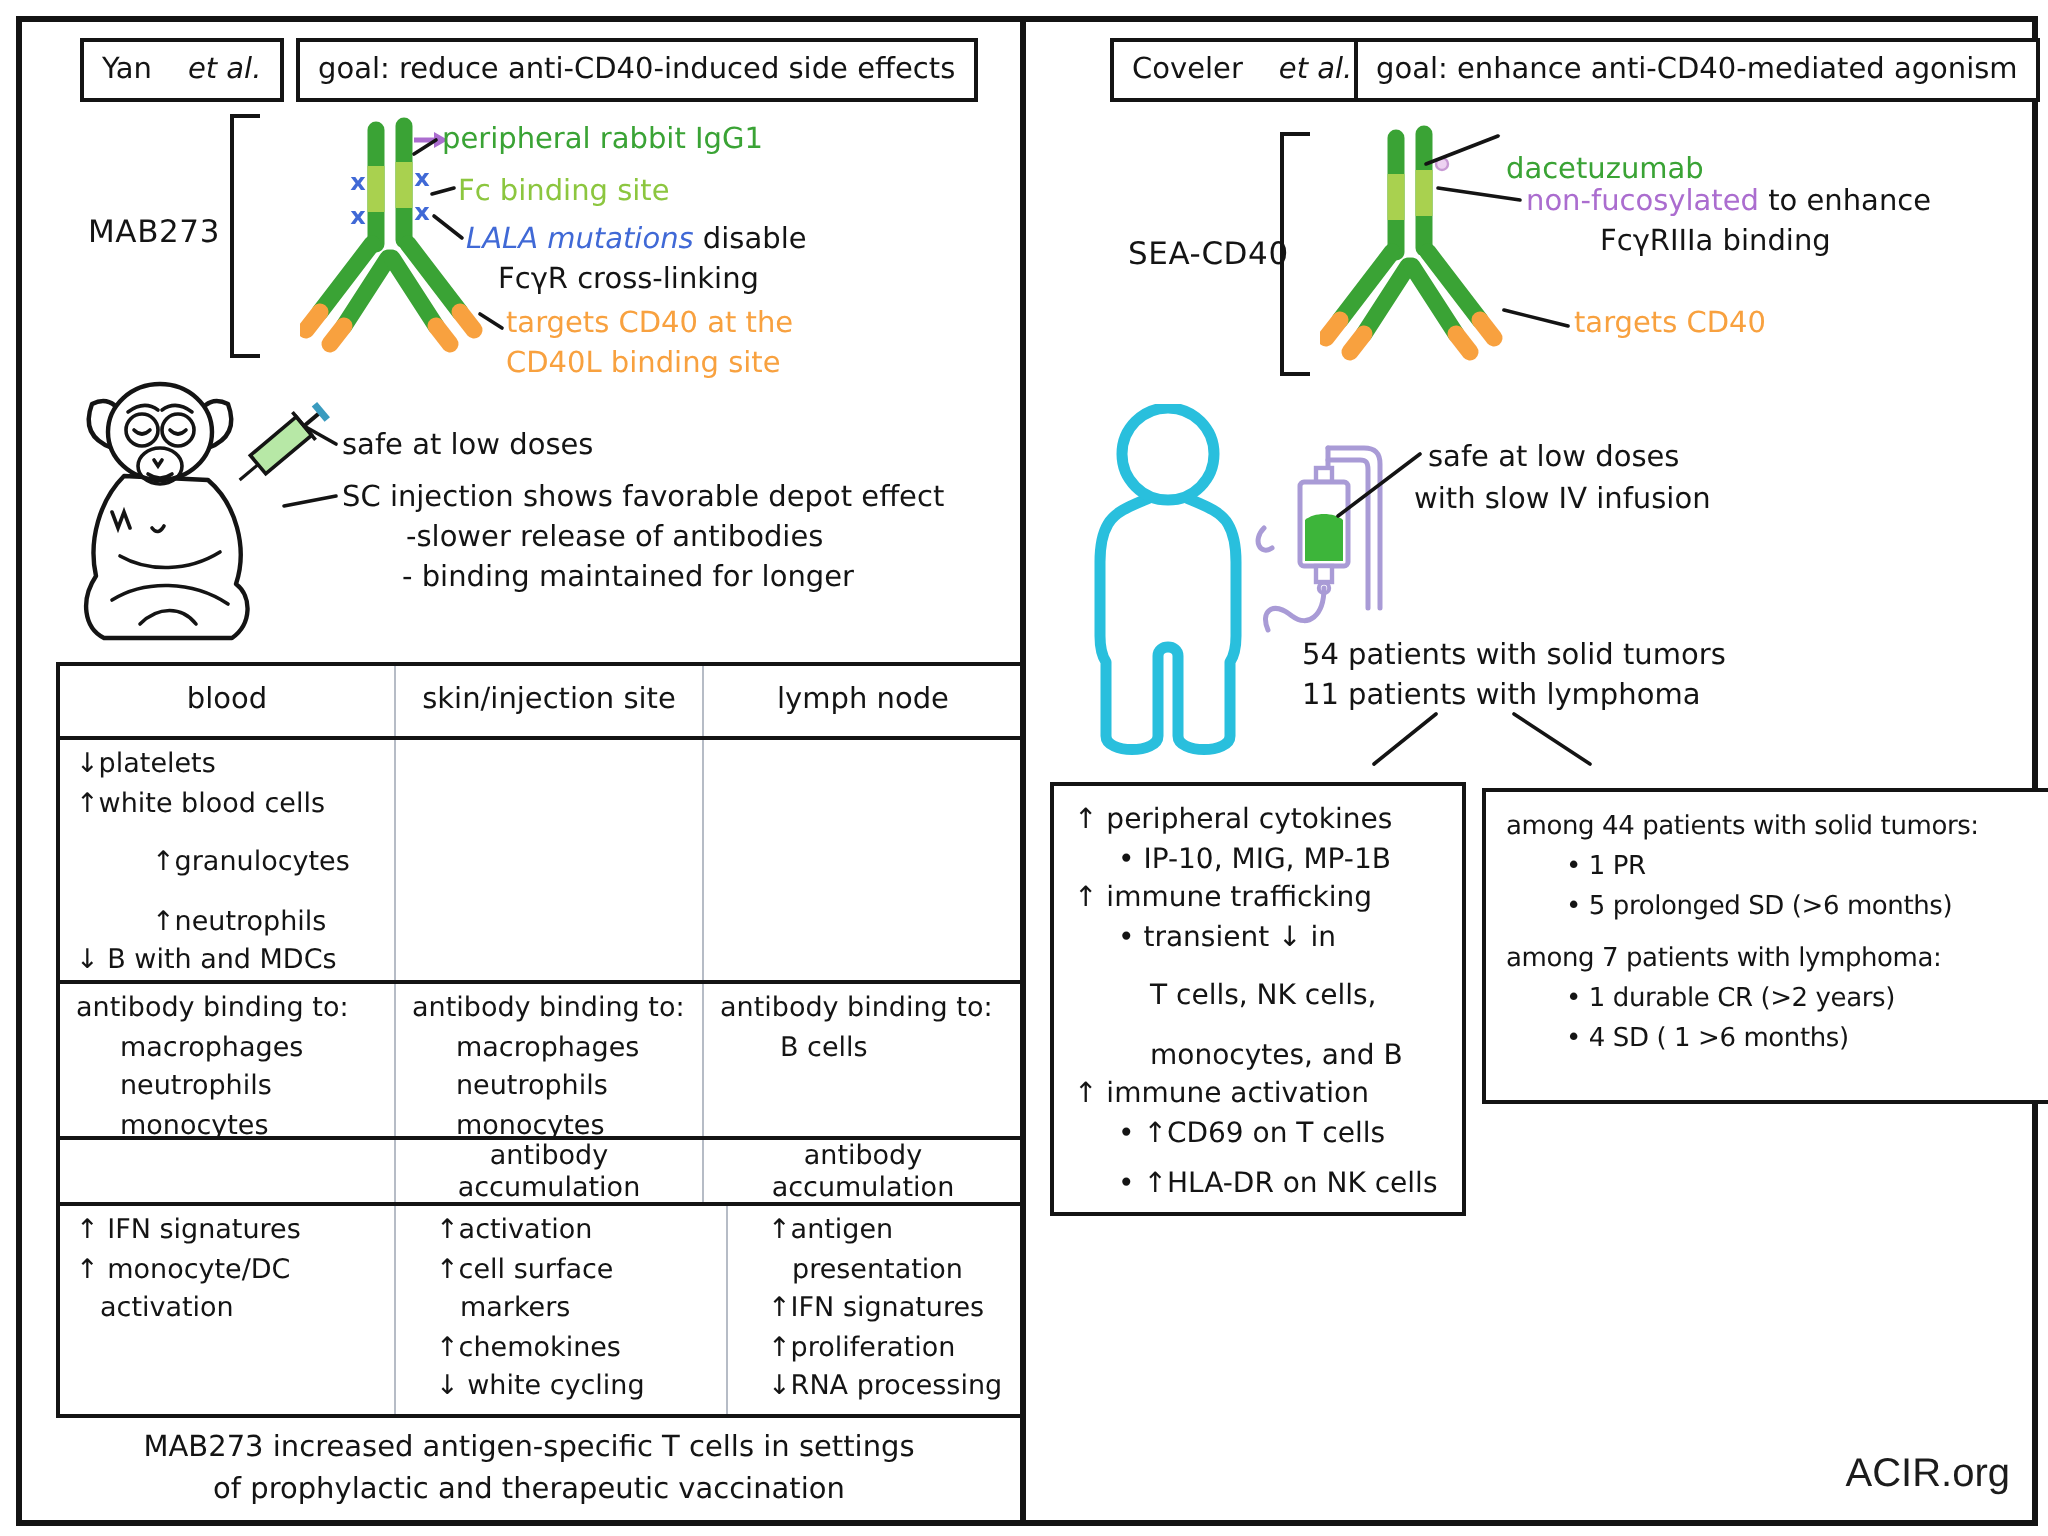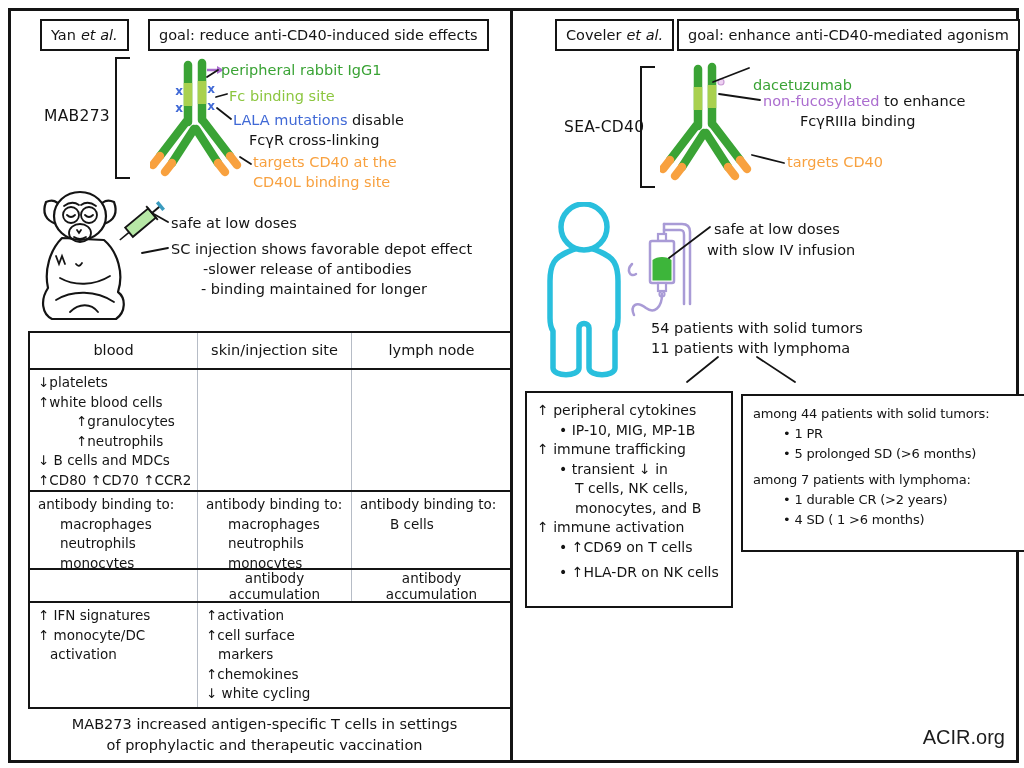--- a/index.html
+++ b/index.html
@@ -3,37 +3,37 @@
 <meta charset="utf-8">
 <style>
   html,body{margin:0;padding:0;background:#e8e8e8;}
   .canvas{position:relative;width:1024px;height:768px;background:#ffffff;overflow:hidden;
           font-family:"DejaVu Sans",sans-serif;color:#141414;}
   .frame{position:absolute;left:8px;top:8px;width:1005px;height:749px;border:3px solid #141414;}
   .vdiv{position:absolute;left:510px;top:8px;width:3px;height:752px;background:#141414;}
   .abs{position:absolute;}
   .hdr-box{position:absolute;height:28px;border:2px solid #141414;display:flex;align-items:center;
            padding:0 9px;font-size:14.5px;white-space:nowrap;background:#fff;}
-  .etal{font-style:italic;margin-left:5px;}
+  .etal{font-style:italic;margin-left:18px;}
   .molecule{position:absolute;font-size:15.5px;letter-spacing:.3px;}
   .bracket{position:absolute;width:13px;border-left:2.5px solid #141414;border-top:2.5px solid #141414;
            border-bottom:2.5px solid #141414;}
   .lbl{position:absolute;font-size:14.5px;white-space:nowrap;line-height:18px;}
-  .c-green{color:#3aa335;} .c-lgreen{color:#8cc63f;} .c-blue{color:#4069d6;}
+  .c-green{color:#3aa335;} .c-lgreen{color:#8cc63f;} .c-blue{color:#4069d6;font-style:italic;}
   .c-orange{color:#f8a13f;} .c-purple{color:#ab6dcf;}
   
   .ytable{position:absolute;left:28px;top:331px;width:485px;height:378px;border:2.5px solid #141414;
           display:grid;grid-template-rows:37px 122px 78px 33px 1fr;box-sizing:border-box;font-size:13.5px;}
   .trow{display:grid;grid-template-columns:168px 154px 1fr;border-bottom:2px solid #141414;min-height:0;}
-  .trow:last-child{border-bottom:none;}
+  .trow:last-child{border-bottom:none;gap:12px;}
   .tcell{border-right:1.5px solid #b6bcc6;padding:3px 2px 0 8px;line-height:19.5px;overflow:hidden;}
   .tcell:last-child{border-right:none;}
   .thead{display:flex;align-items:center;justify-content:center;font-size:14.5px;padding:0;}
   .tc-center{text-align:center;line-height:15.5px;padding-top:1px;padding-left:2px;}
-  .i1{padding-left:22px;} .i2{padding-left:38px;} .i3{padding-left:30px;} .ism{padding-left:12px;}
+  .i1{padding-left:22px;} .i2{padding-left:38px;margin-top:10px;} .i3{padding-left:30px;} .ism{padding-left:12px;}
   .footer-line{position:absolute;left:22px;width:485px;text-align:center;font-size:14.5px;}
   
   .note-box{position:absolute;border:2.5px solid #141414;background:#fff;box-sizing:border-box;
             padding:8px 4px 4px 10px;line-height:19.5px;}
   .nb-line{white-space:nowrap;}
   .gap-top{margin-top:6px;}
   .brand{position:absolute;left:905px;top:726px;width:100px;text-align:right;
          font-family:"Liberation Sans",sans-serif;font-size:20px;color:#1c1c1c;}
   svg{display:block;}
 </style>
@@ -135,21 +135,21 @@
       <div class="tcell thead">blood</div>
       <div class="tcell thead">skin/injection site</div>
       <div class="tcell thead">lymph node</div>
     </div>
     <div class="trow">
       <div class="tcell">
         <div>↓platelets</div>
         <div>↑white blood cells</div>
         <div class="i2">↑granulocytes</div>
         <div class="i2">↑neutrophils</div>
-        <div>↓ B cells and MDCs</div>
+        <div>↓ B with and MDCs</div>
         <div>↑CD80 ↑CD70 ↑CCR2</div>
       </div>
       <div class="tcell"></div>
       <div class="tcell"></div>
     </div>
     <div class="trow">
       <div class="tcell">
         <div>antibody binding to:</div>
         <div class="i1">macrophages</div>
         <div class="i1">neutrophils</div>
@@ -182,20 +182,27 @@
         <div>↑ IFN signatures</div>
         <div>↑ monocyte/DC</div>
         <div class="ism">activation</div>
       </div>
       <div class="tcell">
         <div>↑activation</div>
         <div>↑cell surface</div>
         <div class="ism">markers</div>
         <div>↑chemokines</div>
         <div>↓ white cycling</div>
+      </div>
+      <div class="tcell">
+        <div>↑antigen</div>
+        <div class="ism">presentation</div>
+        <div>↑IFN signatures</div>
+        <div>↑proliferation</div>
+        <div>↓RNA processing</div>
       </div>
     </div>
   </div>
 
   <div class="footer-line" style="top:716px;">MAB273  increased  antigen-specific T cells in settings</div>
   <div class="footer-line" style="top:737px;">of prophylactic and therapeutic vaccination</div>
 
   <div class="hdr-box" style="left:555px;top:19px;">
     <span>Coveler</span>
     <span class="etal">et al.</span>

